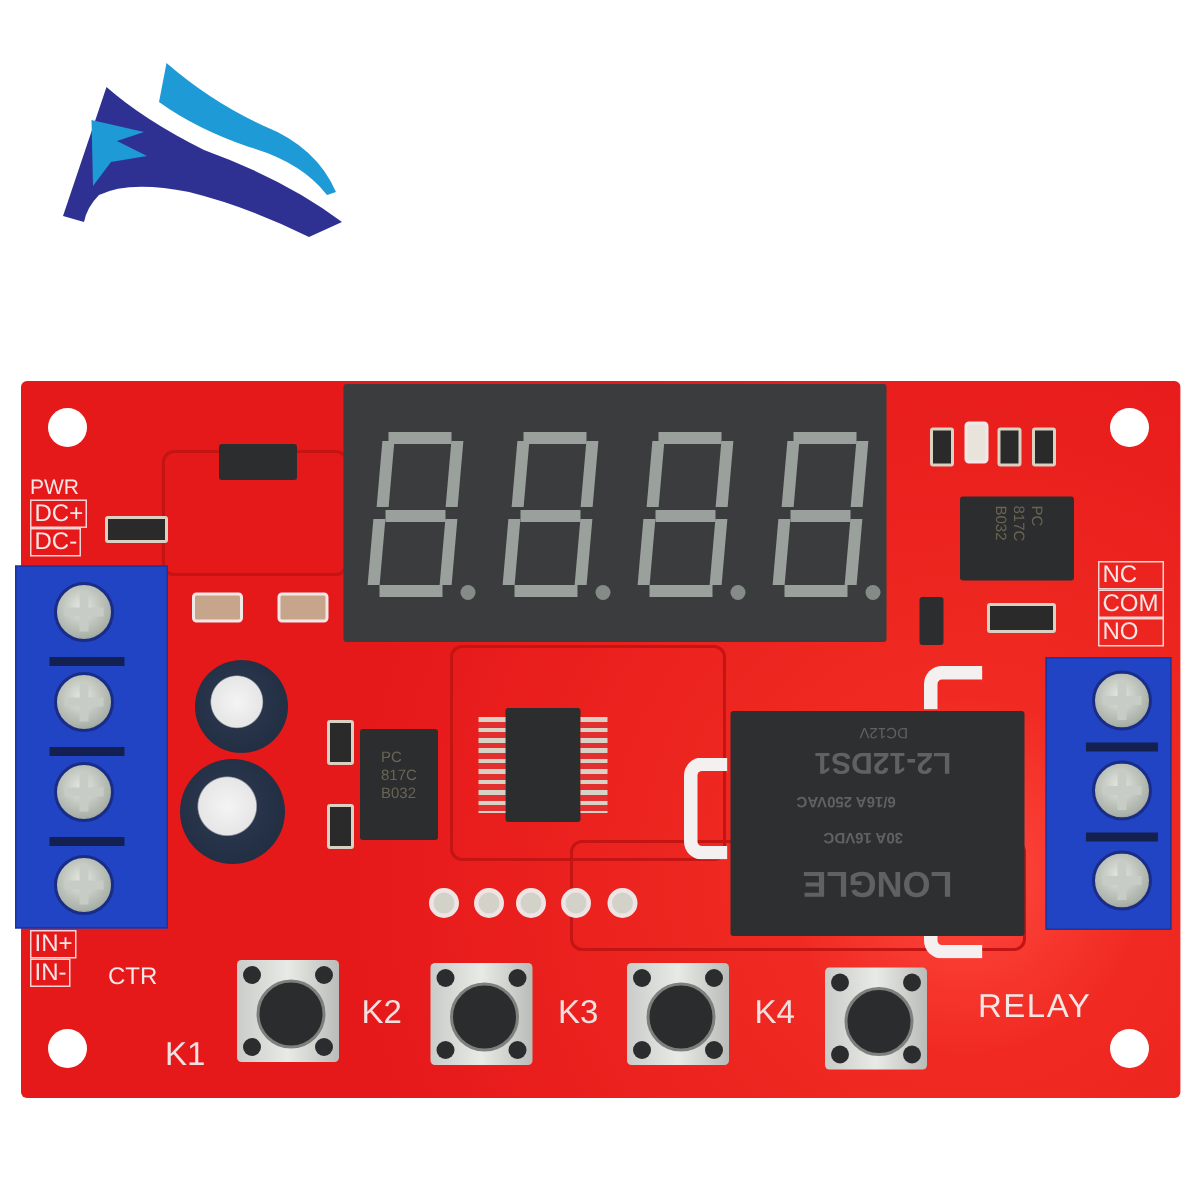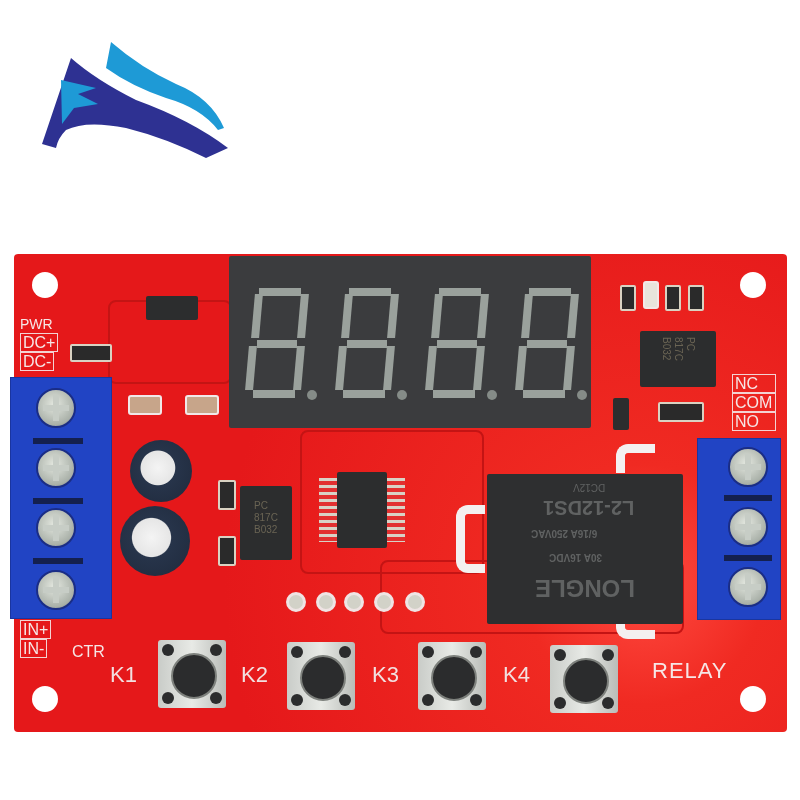--- a/index.html
+++ b/index.html
@@ -184,21 +184,21 @@
 
 <div class="abs term" style="left:697px;top:438px;width:82px;height:180px;">
   <div class="screw" style="left:30px;top:8px;"></div>
   <div class="divider" style="left:26px;top:56px;width:48px;"></div>
   <div class="screw" style="left:30px;top:68px;"></div>
   <div class="divider" style="left:26px;top:116px;width:48px;"></div>
   <div class="screw" style="left:30px;top:128px;"></div>
 </div>
 <div class="abs silk" style="left:652px;top:630px;font-size:22px;letter-spacing:1px;margin-top:28px;">RELAY</div>
 
-<div class="klabel" style="left:110px;top:662px;">K1</div>
+<div class="klabel" style="left:110px;top:690px;">K1</div>
 <div class="btn" style="left:158px;top:640px;">
   <div class="dot" style="left:4px;top:4px;"></div>
     <div class="dot" style="left:52px;top:4px;"></div>
   <div class="dot" style="left:4px;top:52px;"></div>
     <div class="dot" style="left:52px;top:52px;"></div>
   <div class="cap"></div>
 </div>
 <div class="klabel" style="left:241px;top:662px;">K2</div>
 <div class="btn" style="left:287px;top:642px;">
   <div class="dot" style="left:4px;top:4px;"></div>

